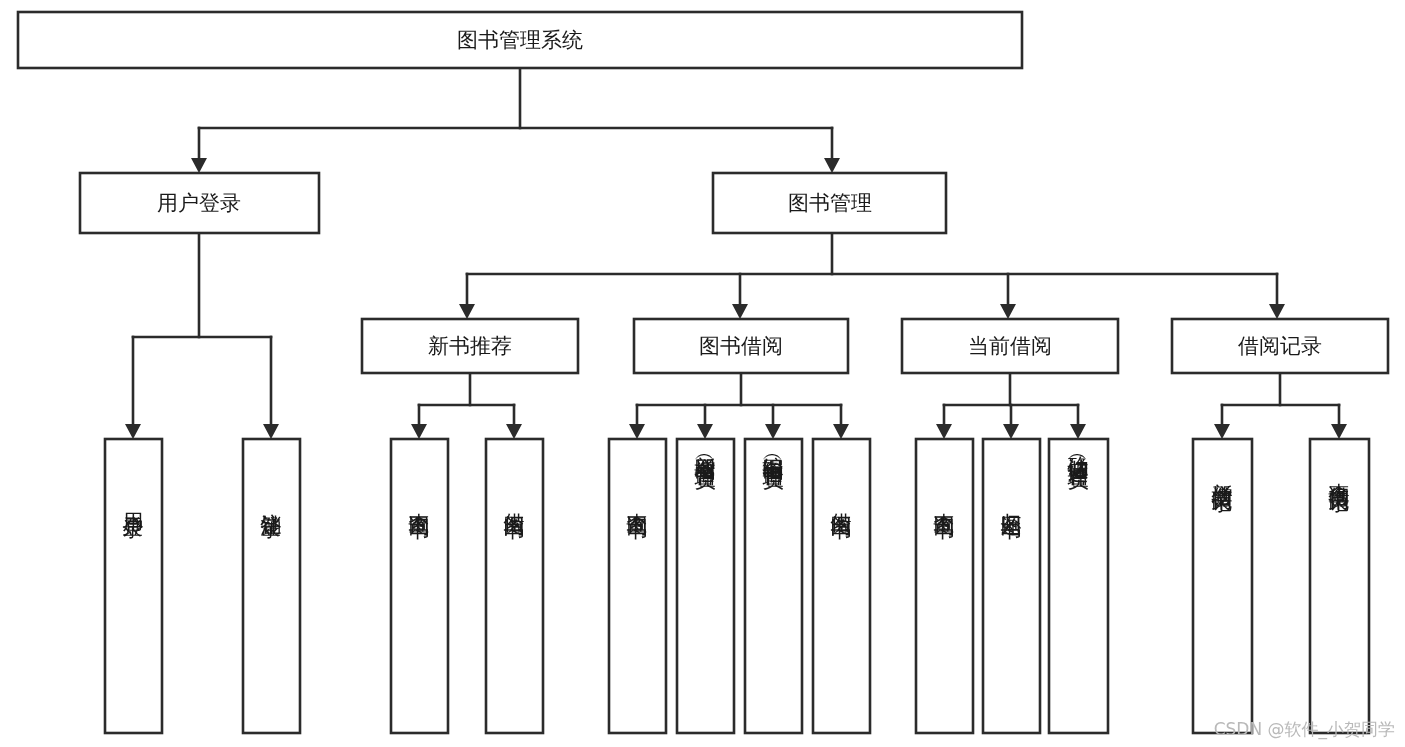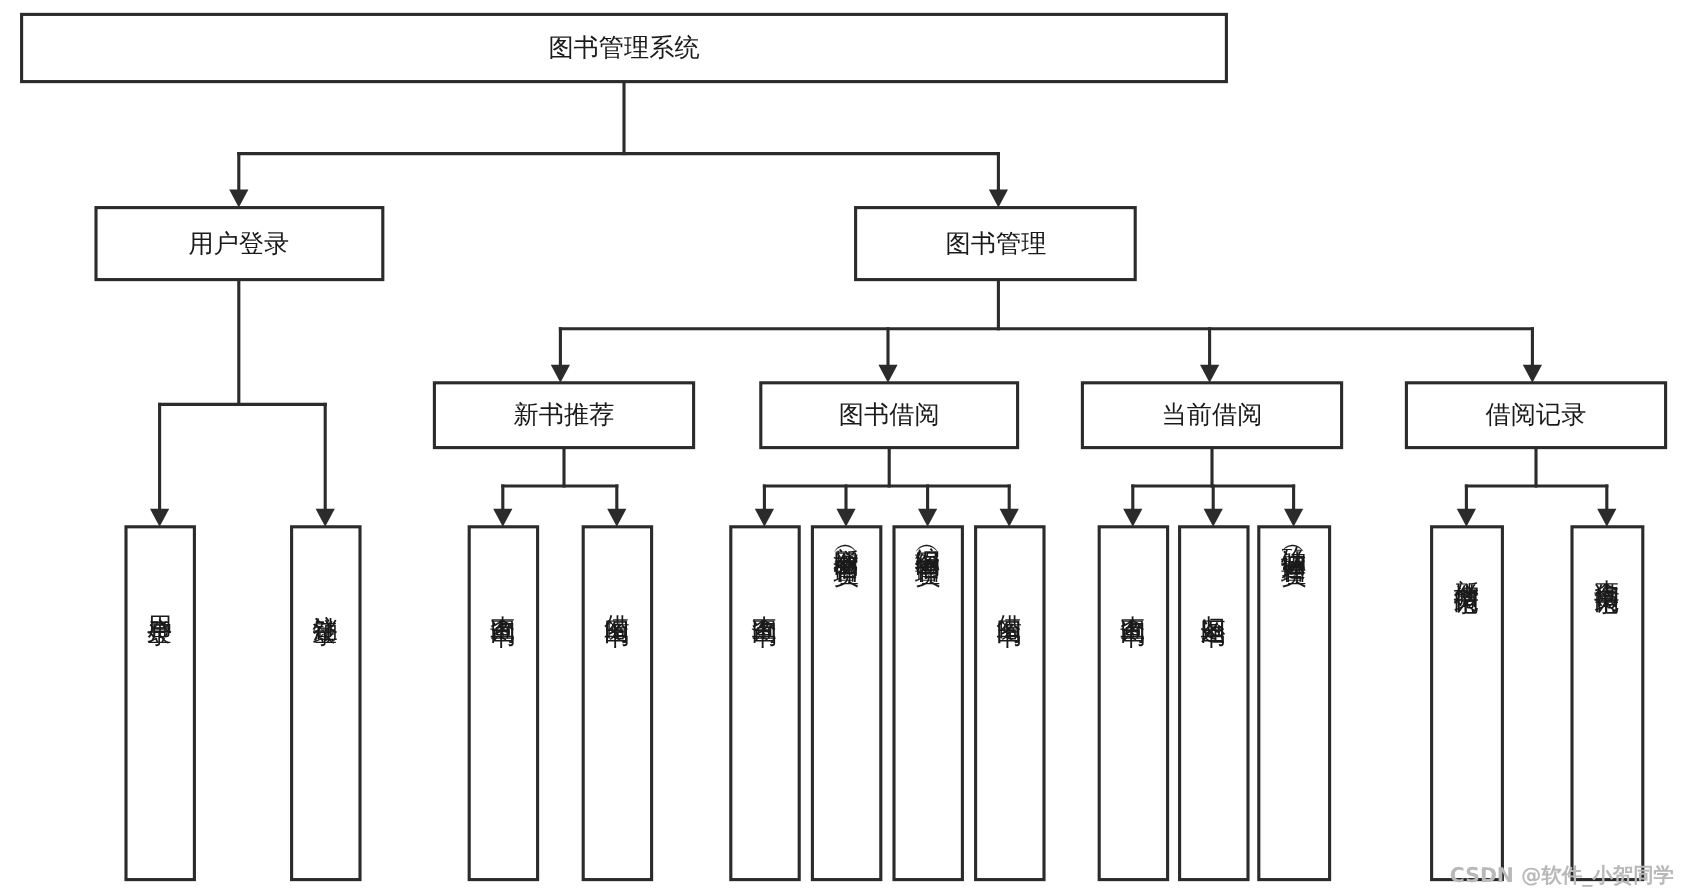--- a/index.html
+++ b/index.html
@@ -60,21 +60,20 @@
   }
   .watermark {
     position: absolute;
     right: 10px;
     bottom: 6px;
     font-family: "DejaVu Sans", "Liberation Sans", sans-serif;
     font-size: 17px;
     color: #b9b9b9;
     white-space: nowrap;
     user-select: none;
-    font-weight: bold;
   }
 </style>
 </head>
 <body>
 
 <div id="diagram-root">
 
   <svg class="flow-svg" viewBox="0 0 1405 747" xmlns="http://www.w3.org/2000/svg">
 
     <g>

